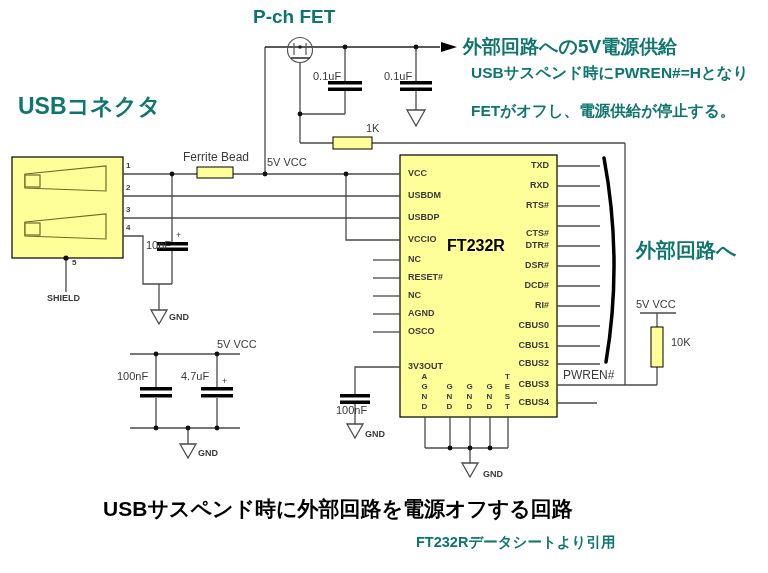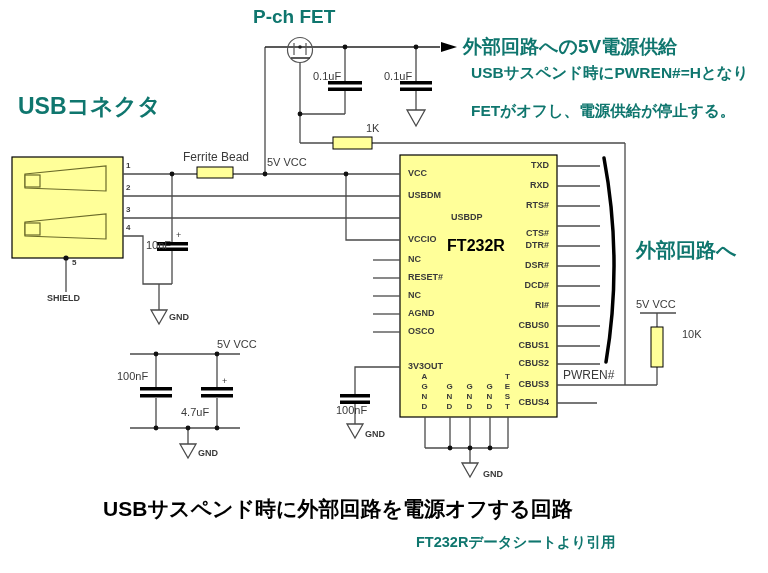--- a/index.html
+++ b/index.html
@@ -181,41 +181,41 @@
   <div class="lbl" style="left:267px;top:157px;">5V VCC</div>
   <div class="lbl" style="left:313px;top:71px;">0.1uF</div>
   <div class="lbl" style="left:384px;top:71px;">0.1uF</div>
   <div class="lbl" style="left:341px;top:123px;margin-left:25px;">1K</div>
   <div class="lbl" style="left:146px;top:228px;margin-top:12px;">10nF</div>
   <div class="lbl small" style="left:176px;top:231px;">+</div>
   <div class="lbl small" style="left:47px;top:294px;font-weight:bold;">SHIELD</div>
   <div class="lbl small" style="left:169px;top:313px;font-weight:bold;">GND</div>
   <div class="lbl" style="left:217px;top:339px;">5V VCC</div>
   <div class="lbl" style="left:117px;top:371px;">100nF</div>
-  <div class="lbl" style="left:181px;top:371px;margin-top:36px;">4.7uF</div>
+  <div class="lbl" style="left:181px;top:371px;">4.7uF</div>
   <div class="lbl small" style="left:222px;top:377px;">+</div>
   <div class="lbl small" style="left:198px;top:449px;font-weight:bold;">GND</div>
   <div class="lbl" style="left:336px;top:405px;">100nF</div>
   <div class="lbl small" style="left:365px;top:430px;font-weight:bold;">GND</div>
   <div class="lbl small" style="left:483px;top:470px;font-weight:bold;">GND</div>
   <div class="lbl" style="left:636px;top:299px;">5V VCC</div>
-  <div class="lbl" style="left:671px;top:329px;margin-left:11px;">10K</div>
+  <div class="lbl" style="left:671px;top:337px;">10K</div>
   <div class="lbl" style="left:563px;top:369px;font-size:12px;">PWREN#</div>
 
   <div class="lbl tiny" style="left:126px;top:162px;font-weight:bold;">1</div>
   <div class="lbl tiny" style="left:126px;top:184px;font-weight:bold;">2</div>
   <div class="lbl tiny" style="left:126px;top:206px;font-weight:bold;">3</div>
   <div class="lbl tiny" style="left:126px;top:224px;font-weight:bold;">4</div>
   <div class="lbl tiny" style="left:72px;top:259px;font-weight:bold;">5</div>
 
   <div class="chipname" style="left:400px;top:237px;">FT232R</div>
 
   <div class="pin" style="left:408px;top:169px;">VCC</div>
   <div class="pin" style="left:408px;top:191px;">USBDM</div>
-  <div class="pin" style="left:408px;top:213px;margin-left:43px;">USBDP</div>
+  <div class="pin" style="left:408px;top:213px;">USBDP</div>
   <div class="pin" style="left:408px;top:235px;">VCCIO</div>
   <div class="pin" style="left:408px;top:255px;">NC</div>
   <div class="pin" style="left:408px;top:273px;">RESET#</div>
   <div class="pin" style="left:408px;top:291px;">NC</div>
   <div class="pin" style="left:408px;top:309px;">AGND</div>
   <div class="pin" style="left:408px;top:327px;">OSCO</div>
   <div class="pin" style="left:408px;top:362px;">3V3OUT</div>
 
   <div class="pin right" style="left:463px;top:161px;">TXD</div>
   <div class="pin right" style="left:463px;top:181px;">RXD</div>

